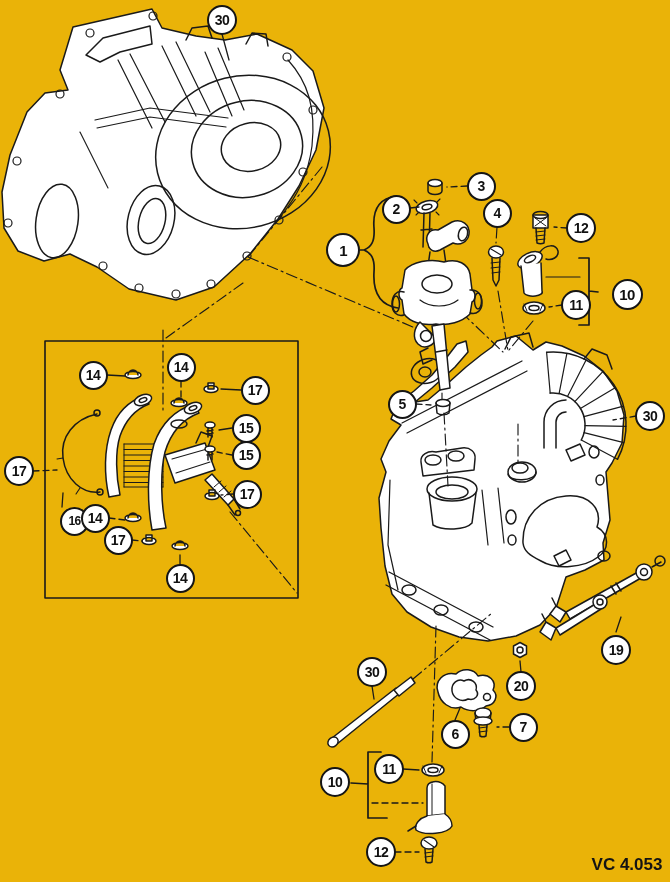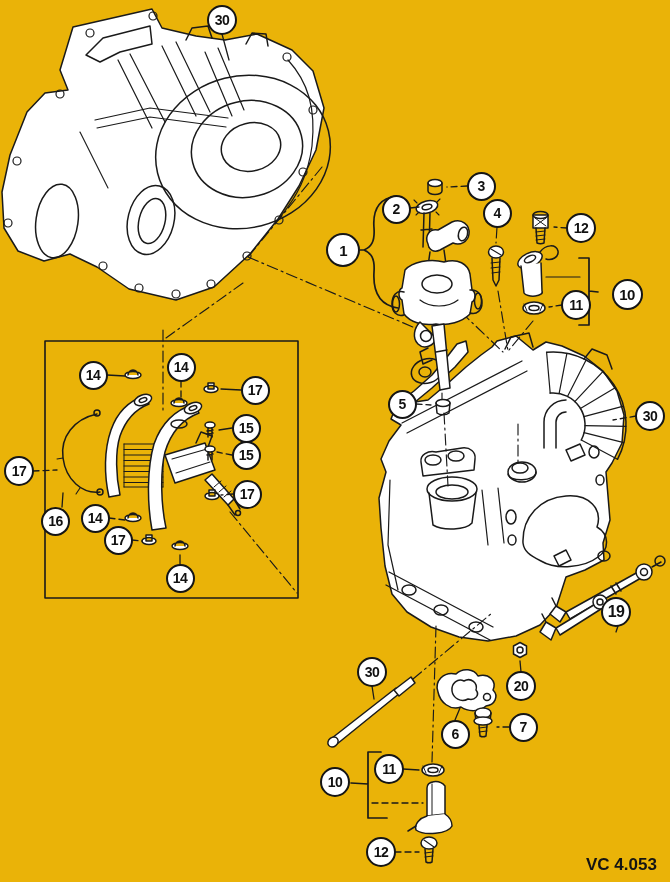--- a/index.html
+++ b/index.html
@@ -12,21 +12,21 @@
   .stage svg{position:absolute;left:0;top:0;}
   .callout{
     position:absolute;box-sizing:border-box;
     border:2.4px solid #151515;border-radius:50%;background:#fff;
     display:flex;align-items:center;justify-content:center;
     font-weight:bold;color:#111;letter-spacing:-0.6px;
     font-family:"Liberation Sans",sans-serif;
     z-index:5;
   }
   .figure-code{
-    position:absolute;left:586px;top:855px;width:82px;text-align:left;
+    position:absolute;left:586px;top:855px;width:82px;text-align:center;
     font:bold 17px "Liberation Sans",sans-serif;color:#141414;z-index:5;
   }
 </style>
 </head>
 <body>
 
 <div class="stage">
 
   <svg width="670" height="882" viewBox="0 0 670 882" fill="none" stroke="#1a1a1a" stroke-width="1.5" stroke-linecap="round" stroke-linejoin="round">
 
@@ -292,25 +292,25 @@
       <div class="callout" style="height: 30px; width: 30px; left: 561px; top: 290px; font-size: 14px;">11</div>
       <div class="callout" style="height: 29px; width: 29px; left: 387.5px; top: 389.5px; font-size: 14px;">5</div>
       <div class="callout" style="height: 30px; width: 30px; left: 635px; top: 401px; font-size: 14px;">30</div>
       <div class="callout" style="height: 30px; width: 30px; left: 4px; top: 456px; font-size: 14px;">17</div>
       <div class="callout" style="height: 29px; width: 29px; left: 78.5px; top: 360.5px; font-size: 14px;">14</div>
       <div class="callout" style="height: 29px; width: 29px; left: 166.5px; top: 352.5px; font-size: 14px;">14</div>
       <div class="callout" style="height: 29px; width: 29px; left: 240.5px; top: 375.5px; font-size: 14px;">17</div>
       <div class="callout" style="height: 29px; width: 29px; left: 231.5px; top: 413.5px; font-size: 14px;">15</div>
       <div class="callout" style="height: 29px; width: 29px; left: 231.5px; top: 440.5px; font-size: 14px;">15</div>
       <div class="callout" style="height: 29px; width: 29px; left: 232.5px; top: 479.5px; font-size: 14px;">17</div>
-      <div class="callout" style="height: 29px; width: 29px; left: 41px; top: 506.5px; font-size: 14px;">16</div>
+      <div class="callout" style="height: 29px; width: 29px; left: 60px; top: 506.5px; font-size: 12px;">16</div>
       <div class="callout" style="height: 29px; width: 29px; left: 80.5px; top: 503.5px; font-size: 14px;">14</div>
       <div class="callout" style="height: 29px; width: 29px; left: 103.5px; top: 525.5px; font-size: 14px;">17</div>
       <div class="callout" style="height: 29px; width: 29px; left: 165.5px; top: 563.5px; font-size: 14px;">14</div>
-      <div class="callout" style="height: 30px; width: 30px; left: 601px; top: 597px; font-size: 16px;">19</div>
+      <div class="callout" style="height: 30px; width: 30px; left: 601px; top: 635px; font-size: 14px;">19</div>
       <div class="callout" style="height: 30px; width: 30px; left: 357px; top: 657px; font-size: 14px;">30</div>
       <div class="callout" style="height: 30px; width: 30px; left: 506px; top: 671px; font-size: 14px;">20</div>
       <div class="callout" style="height: 29px; width: 29px; left: 440.5px; top: 719.5px; font-size: 14px;">6</div>
       <div class="callout" style="height: 29px; width: 29px; left: 508.5px; top: 712.5px; font-size: 14px;">7</div>
       <div class="callout" style="height: 30px; width: 30px; left: 320px; top: 767px; font-size: 14px;">10</div>
       <div class="callout" style="height: 30px; width: 30px; left: 374px; top: 754px; font-size: 14px;">11</div>
       <div class="callout" style="height: 30px; width: 30px; left: 366px; top: 837px; font-size: 14px;">12</div>
     </div>
 
   <div class="figure-code">VC 4.053</div>

